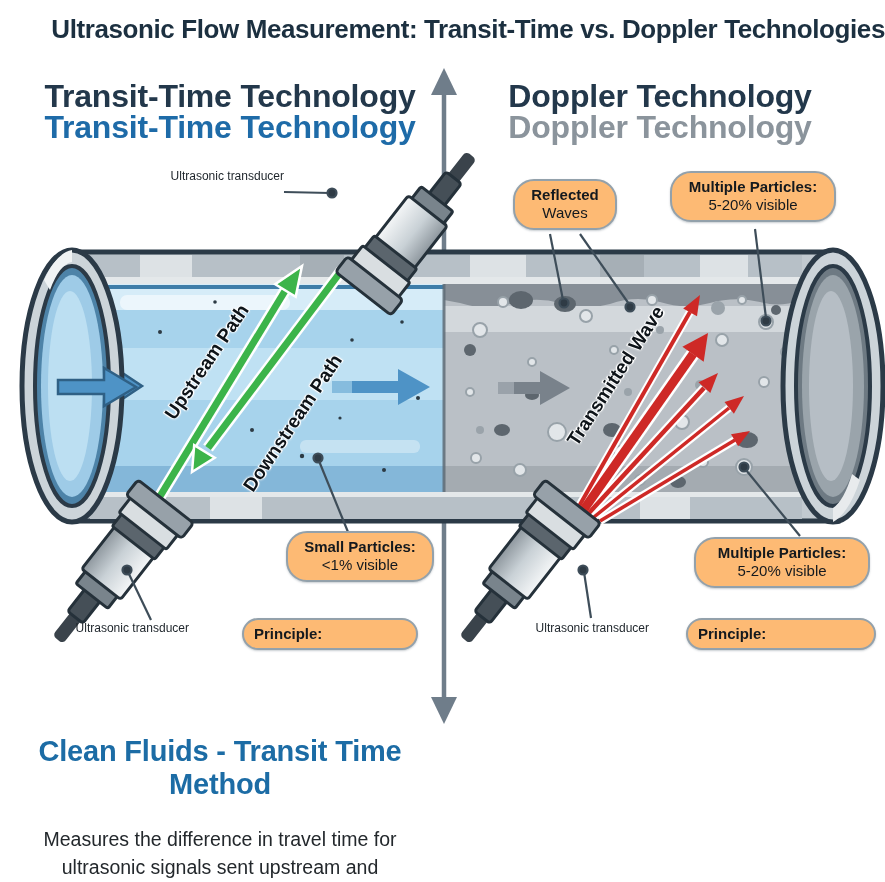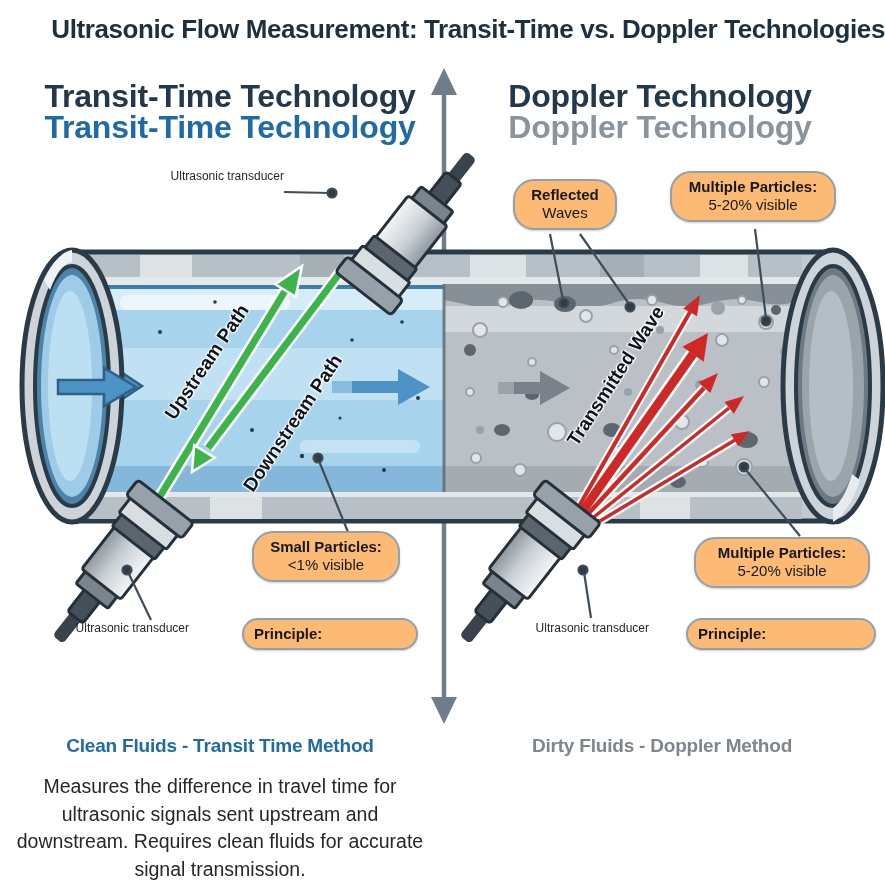--- a/index.html
+++ b/index.html
@@ -31,21 +31,21 @@
   }
   .rot-label{
     font-size:19px;font-weight:bold;color:#0e1419;white-space:nowrap;
     transform:translate(-50%,-50%) rotate(-56deg);
     text-shadow:0 0 3px #fff,0 0 3px #fff,1px 1px 0 #fff,-1px -1px 0 #fff;
   }
   .rot-label.red-area{transform:translate(-50%,-50%) rotate(-57deg);}
   .footer{top:735px;text-align:center;}
   .footer.left{left:8px;width:424px;}
   .footer.right{left:446px;width:432px;}
-  .footer h3{margin:0 0 16px 0;font-size:19px;font-weight:bold;letter-spacing:-0.2px;}
+  .footer h3{margin:0 0 25px 0;font-size:29px;font-weight:bold;letter-spacing:-0.2px;}
   .footer .f-blue{color:#1c6ca5;}
   .footer .f-gray{color:#7d868d;}
   .footer p{margin:0;font-size:19.5px;line-height:1.42;color:#23282c;}
 </style>
 </head>
 <body>
 
 <svg class="diagram abs" viewBox="0 0 885 882">
   <defs>
     <linearGradient id="tgrad" x1="0" y1="0" x2="1" y2="0">
@@ -268,34 +268,33 @@
 <div class="abs rot-label red-area" style="left:616px;top:376px;">Transmitted Wave</div>
 
 <div class="abs callout" style="left:513px;top:179px;width:80px;">
   <div class="c-title">Reflected</div>
   <div class="c-body">Waves</div>
 </div>
 <div class="abs callout" style="left:670px;top:171px;width:142px;">
   <div class="c-title">Multiple Particles:</div>
   <div class="c-body">5-20% visible</div>
 </div>
-<div class="abs callout" style="left:252px;top:531px;width:124px;">
+<div class="abs callout" style="left:286px;top:531px;width:124px;">
   <div class="c-title">Small Particles:</div>
   <div class="c-body">&lt;1% visible</div>
 </div>
 <div class="abs callout align-left" style="left:242px;top:618px;width:152px;">
   <div class="c-title">Principle:</div>
 </div>
 <div class="abs callout" style="left:694px;top:537px;width:152px;">
   <div class="c-title">Multiple Particles:</div>
   <div class="c-body">5-20% visible</div>
 </div>
 <div class="abs callout align-left" style="left:686px;top:618px;width:166px;">
   <div class="c-title">Principle:</div>
 </div>
 
 <div class="abs footer left">
   <h3 class="f-blue">Clean Fluids - Transit Time Method</h3>
   <p>Measures the difference in travel time for ultrasonic signals sent upstream and downstream. Requires clean fluids for accurate signal transmission.</p>
 </div>
 <div class="abs footer right">
-  <h3 class="f-gray">Dirty Fluids - Doppler Method</h3>
 </div>
 
 </body></html>

